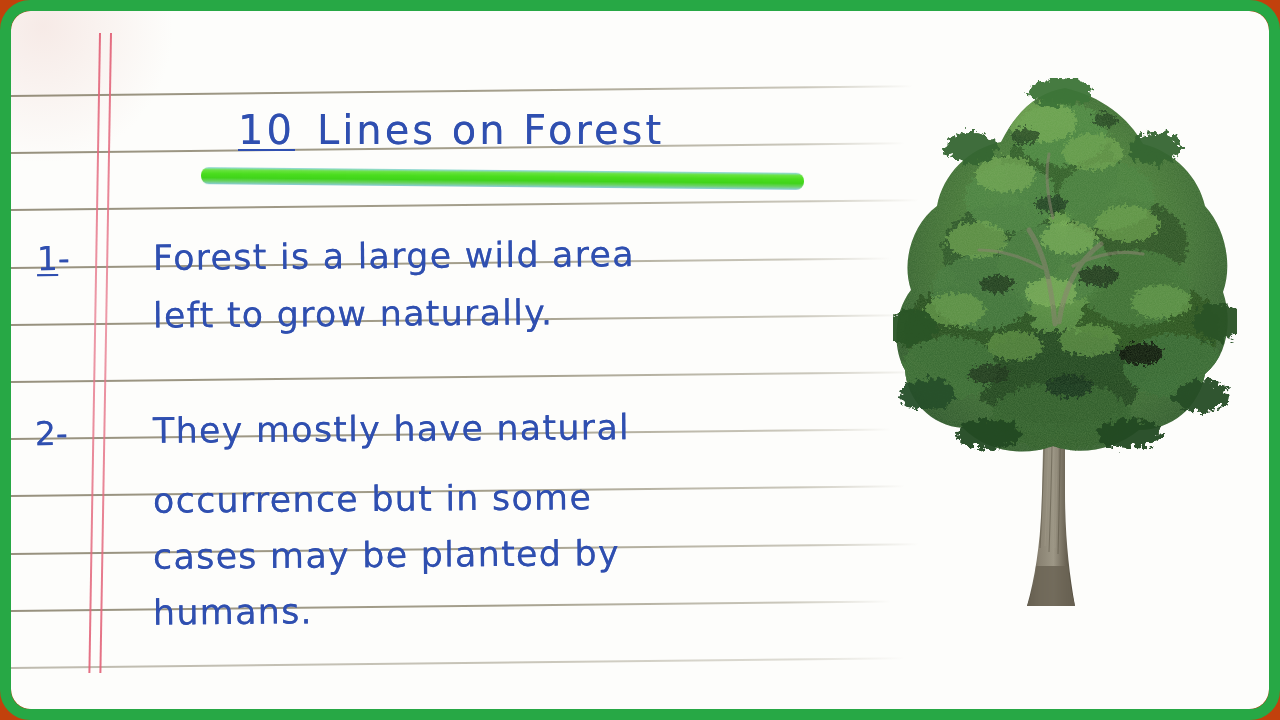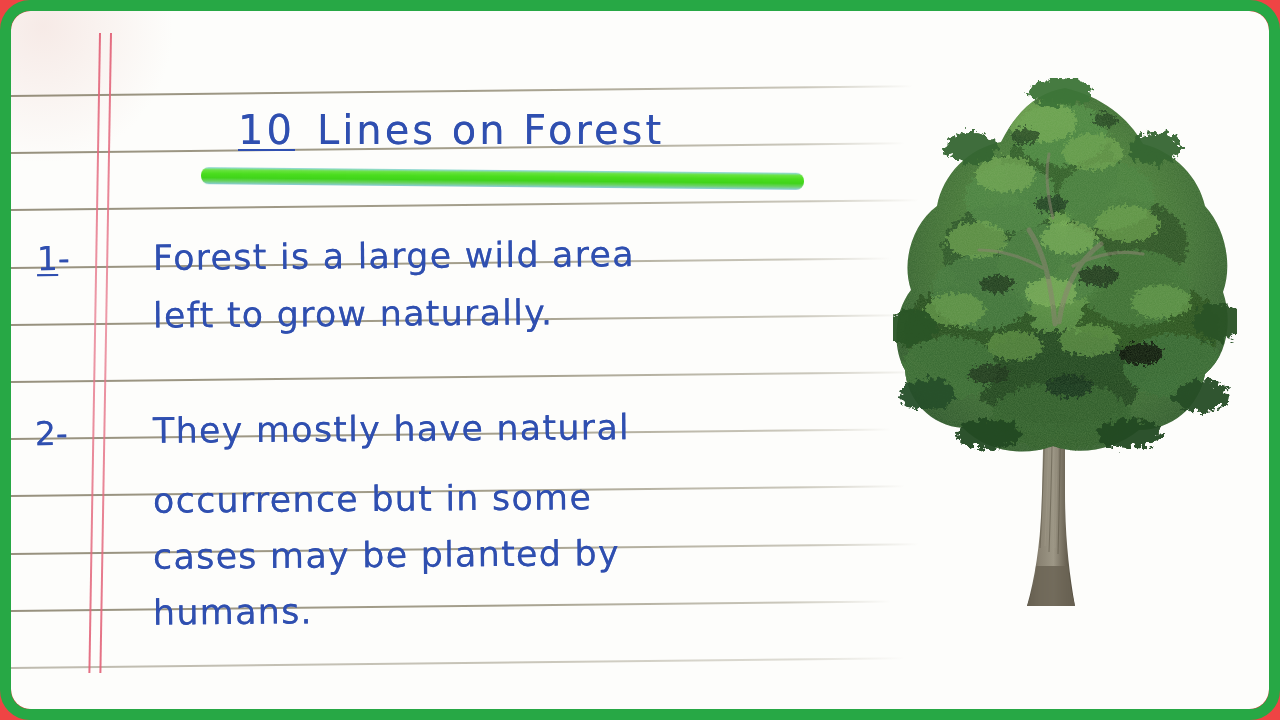--- a/index.html
+++ b/index.html
@@ -11,21 +11,21 @@
     width: 1280px;
     height: 720px;
     overflow: hidden;
     font-family: "DejaVu Sans", sans-serif;
   }
 
   #stage {
     position: relative;
     width: 1280px;
     height: 720px;
-    background: #ef4444;
+    background: #c2410c;
     overflow: hidden;
   }
 
   
   #green-frame {
     position: absolute;
     left: 0; top: 0;
     width: 1280px;
     height: 720px;
     box-sizing: border-box;

